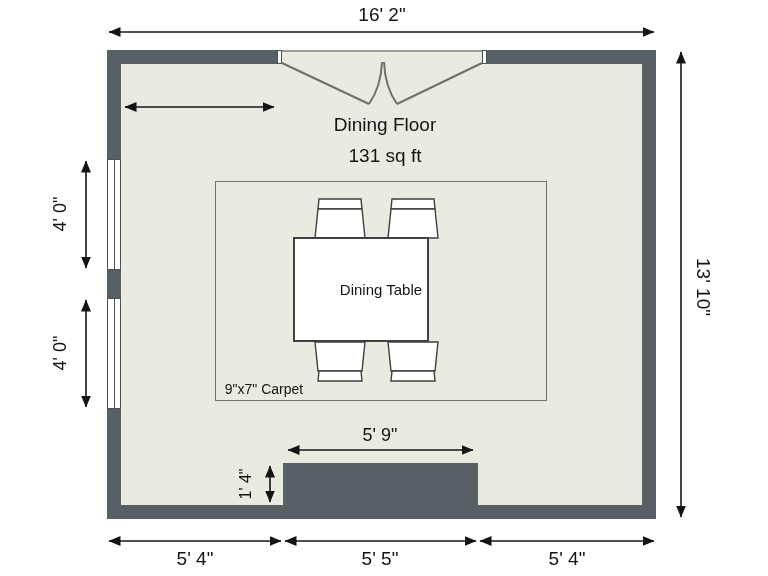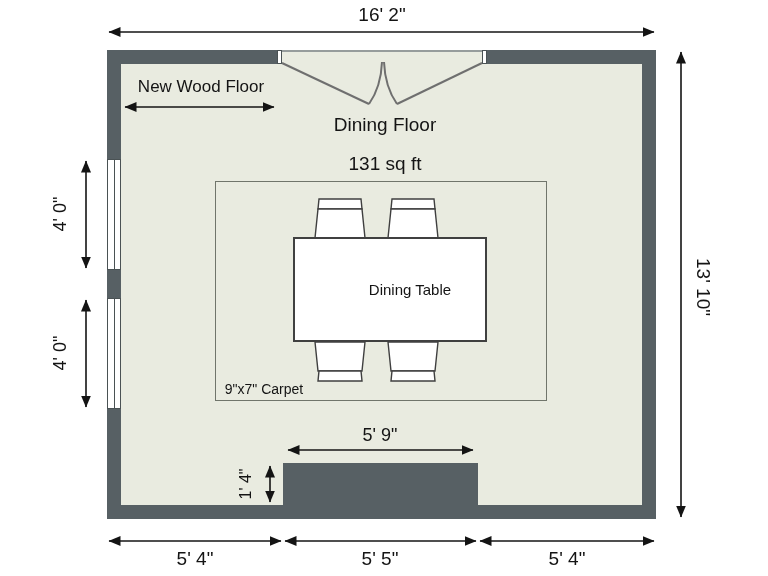--- a/index.html
+++ b/index.html
@@ -98,31 +98,30 @@
       <line x1="86" y1="161" x2="86" y2="268" marker-start="url(#arr)" marker-end="url(#arr)"></line>
       <line x1="86" y1="300" x2="86" y2="407" marker-start="url(#arr)" marker-end="url(#arr)"></line>
       <line x1="109" y1="541" x2="281" y2="541" marker-start="url(#arr)" marker-end="url(#arr)"></line>
       <line x1="285" y1="541" x2="476" y2="541" marker-start="url(#arr)" marker-end="url(#arr)"></line>
       <line x1="480" y1="541" x2="654" y2="541" marker-start="url(#arr)" marker-end="url(#arr)"></line>
       <line x1="288" y1="450" x2="473" y2="450" marker-start="url(#arr)" marker-end="url(#arr)"></line>
       <line x1="270" y1="466" x2="270" y2="502" marker-start="url(#arr)" marker-end="url(#arr)"></line>
     </g>
   </svg>
 
-  <div class="abs table" style="left:293px;top:237px;width:194px;height:105px;padding-left:40px;">
+  <div class="abs table" style="left:293px;top:237px;width:136px;height:105px;padding-left:40px;">
     <span class="f15">Dining Table</span>
   </div>
 
   <div class="lbl f19" style="left:382px;top:15px;">16' 2"</div>
   <div class="lbl f19 rot-cw" style="left:703px;top:287px;">13' 10"</div>
   <div class="lbl f18 rot-ccw" style="left:61px;top:214px;">4' 0"</div>
   <div class="lbl f18 rot-ccw" style="left:61px;top:353px;">4' 0"</div>
-  <div class="lbl f17" style="left:201px;top:87px;">New Wood Floor</div>
   <div class="lbl f19" style="left:385px;top:125px;">Dining Floor</div>
-  <div class="lbl f19" style="left:385px;top:164px;text-align:right;">131 sq ft</div>
+  <div class="lbl f19" style="left:385px;top:156px;text-align:right;">131 sq ft</div>
   <div class="lbl f19" style="left:195px;top:559px;">5' 4"</div>
   <div class="lbl f19" style="left:380px;top:559px;">5' 5"</div>
   <div class="lbl f19" style="left:567px;top:559px;">5' 4"</div>
   <div class="lbl f18" style="left:380px;top:436px;">5' 9"</div>
   <div class="lbl f16 rot-ccw" style="left:246px;top:484px;">1' 4"</div>
   <div class="lbl f14" style="left:264px;top:389px;">9"x7" Carpet</div>
 
 </div>
 
 </body></html>

